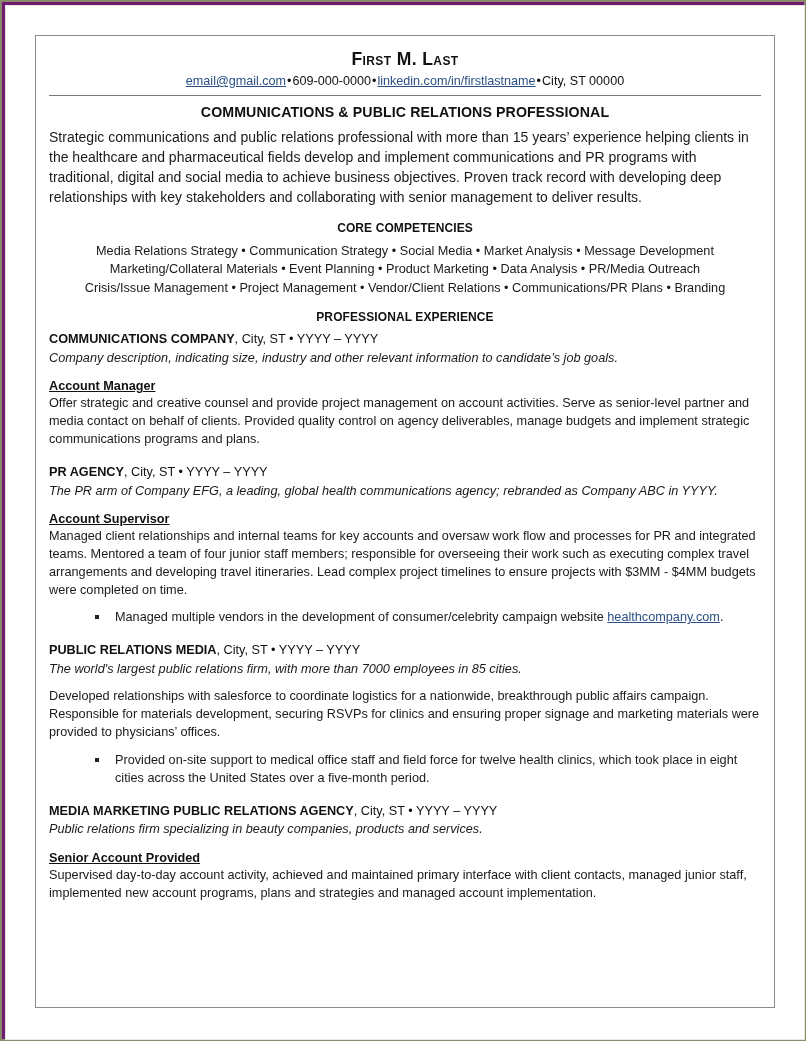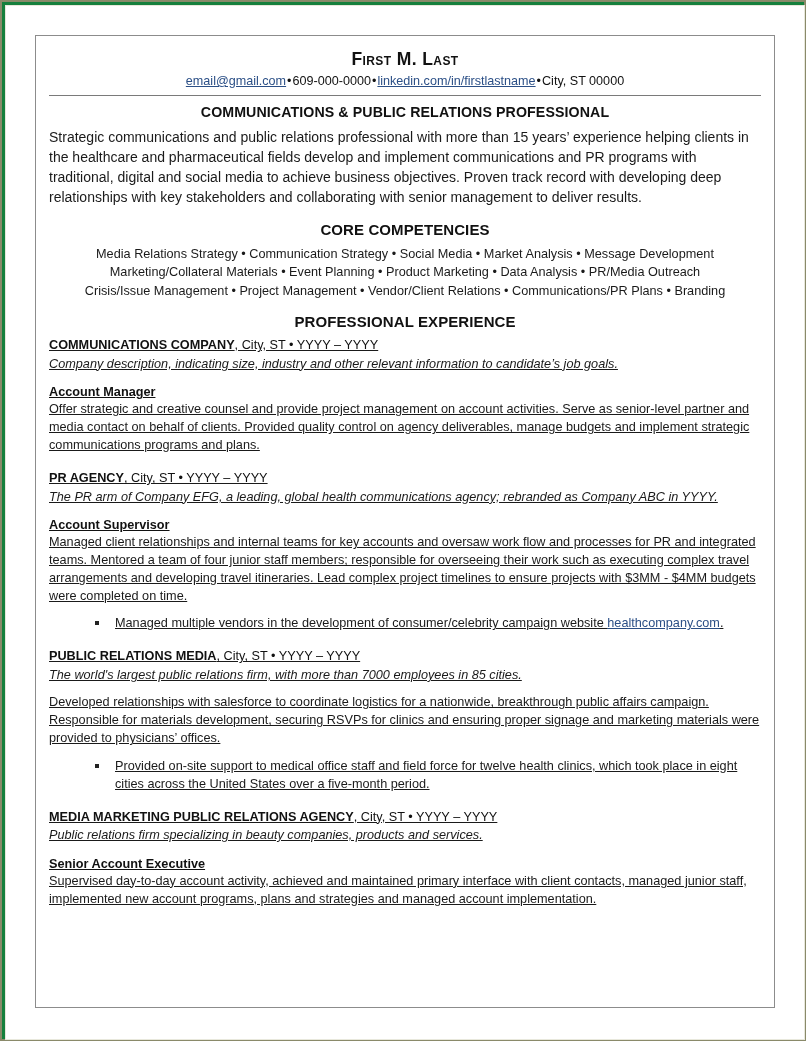--- a/index.html
+++ b/index.html
@@ -16,21 +16,21 @@
   }
 
   
   #page-frame {
     position: absolute;
     left: 0; top: 0;
     width: 806px;
     height: 1041px;
     box-sizing: border-box;
     border: 2px solid #8a8a6a;
-    background: #15803d;
+    background: #701a75;
   }
   #page-inner-tint {
     position: absolute;
     left: 3px; top: 3px;
     width: 800px; height: 1035px;
     background: #ffffff;
     box-sizing: border-box;
     border: 1px solid #e8e8dc;
   }
 
@@ -81,40 +81,40 @@
 
   .section-heading {
     text-align: center;
     font-weight: bold;
     font-size: 14.2px;
     letter-spacing: 0.1px;
     color: #111;
     margin: 2px 0 8px 0;
   }
   .section-heading.sub {
-    font-size: 15px;
+    font-size: 12px;
     margin: 13px 0 7px 0;
   }
 
   .summary {
     font-size: 14px;
     line-height: 1.42;
     color: #1a1a1a;
     margin: 0 0 4px 0;
     text-align: left;
   }
 
   .competency-line {
     text-align: center;
     font-size: 12.7px;
     line-height: 1.45;
     color: #1a1a1a;
   }
 
-  .job { margin-top: 2px; text-decoration: underline; }
+  .job { margin-top: 2px; }
   .job + .job { margin-top: 16px; }
 
   .job-company {
     font-size: 12.7px;
     line-height: 1.38;
     color: #111;
     margin-bottom: 1px;
   }
   .job-company .co {
     font-weight: bold;
@@ -221,19 +221,19 @@
           <div class="job-company"><span class="co">PUBLIC RELATIONS MEDIA</span><span class="meta">, City, ST • YYYY – YYYY</span></div>
           <div class="job-desc">The world's largest public relations firm, with more than 7000 employees in 85 cities.</div>
           <p class="job-body">Developed relationships with salesforce to coordinate logistics for a nationwide, breakthrough public affairs campaign. Responsible for materials development, securing RSVPs for clinics and ensuring proper signage and marketing materials were provided to physicians’ offices.</p>
           <ul class="bullets">
             <li>Provided on-site support to medical office staff and field force for twelve health clinics, which took place in eight cities across the United States over a five-month period.</li>
           </ul>
         </div>
         <div class="job">
           <div class="job-company"><span class="co">MEDIA MARKETING PUBLIC RELATIONS AGENCY</span><span class="meta">, City, ST • YYYY – YYYY</span></div>
           <div class="job-desc">Public relations firm specializing in beauty companies, products and services.</div>
-          <div><span class="job-title">Senior Account Executive</span></div>
+          <div><span class="job-title">Senior Account Provided</span></div>
           <p class="job-body">Supervised day-to-day account activity, achieved and maintained primary interface with client contacts, managed junior staff, implemented new account programs, plans and strategies and managed account implementation.</p>
         </div>
       </div>
 
   </div>
 </div>
 
 </body></html>

